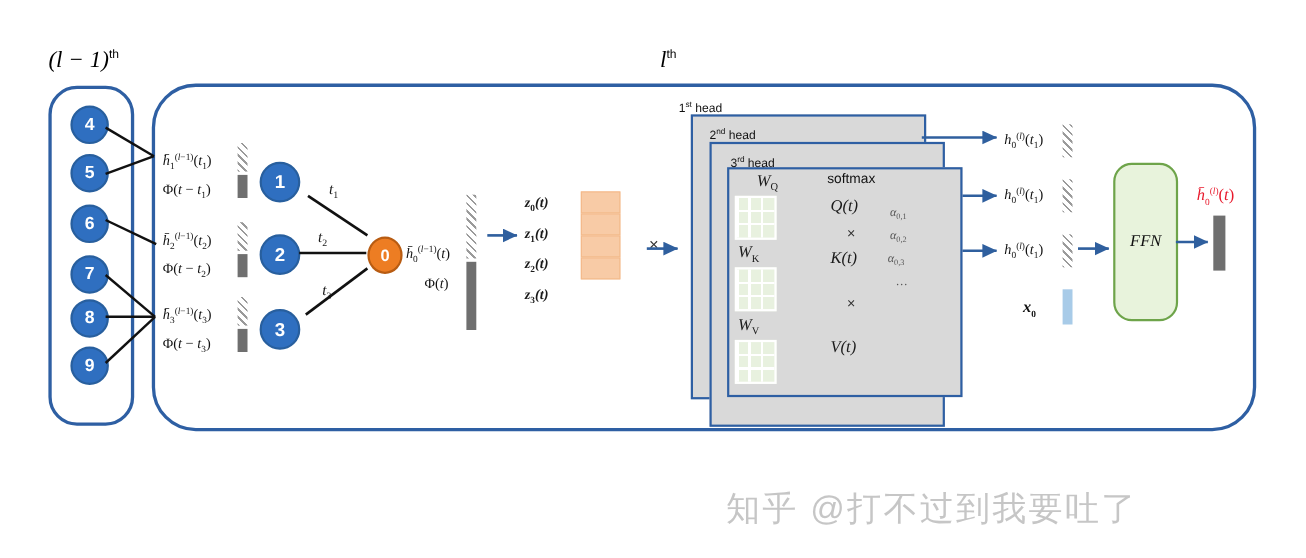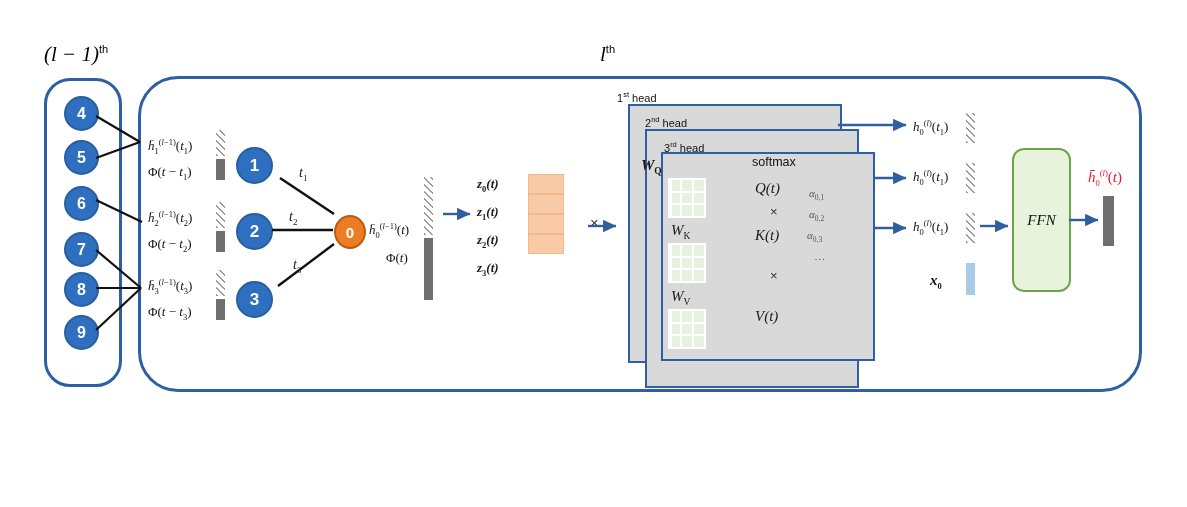--- a/index.html
+++ b/index.html
@@ -201,21 +201,21 @@
   <div class="abs head-title" style="left:645px;top:115px;z-index:3;">
     <span>2</span><sup>nd</sup><span> head</span>
   </div>
   <div class="abs head" style="left:645px;top:129px;width:210px;height:255px;z-index:2;"></div>
 
   <div class="abs head-title" style="left:664px;top:140px;z-index:5;">
     <span>3</span><sup>rd</sup><span> head</span>
   </div>
   <div class="abs head" style="left:661px;top:152px;width:210px;height:205px;z-index:4;"></div>
 
-  <div class="abs wlabel" style="left:641px;top:157px;z-index:6;font-weight:bold;">
+  <div class="abs wlabel" style="left:688px;top:157px;z-index:6;">
     <span>W</span><sub>Q</sub>
   </div>
   <div class="abs wmat" style="left:668px;top:178px;z-index:6;"></div>
 
   <div class="abs wlabel" style="left:671px;top:222px;z-index:6;">
     <span>W</span><sub>K</sub>
   </div>
   <div class="abs wmat" style="left:668px;top:243px;z-index:6;"></div>
 
   <div class="abs wlabel" style="left:671px;top:288px;z-index:6;">
@@ -248,21 +248,21 @@
   <div class="abs lbl" style="left:913px;top:218px;">
     <span class="it">h</span><sub>0</sub><sup>(<span class="it">l</span>)</sup>(<span class="it">t</span><sub>1</sub>)
   </div>
   <div class="abs bar bar-hatch" style="left:966px;top:213px;height:30px;"></div>
 
   <div class="abs lbl" style="left:930px;top:272px;font-size:15px;font-weight:bold;">
     <span class="it">x</span><sub>0</sub>
   </div>
   <div class="abs bar bar-blue" style="left:966px;top:263px;height:32px;"></div>
 
-  <div class="abs ffn-box" style="left:1012px;top:148px;">
+  <div class="abs ffn-box" style="left:1012px;top:148px;border-radius:17px;">
     <span class="ffn-txt">FFN</span>
   </div>
 
   <div class="abs lbl red" style="left:1088px;top:168px;font-size:15px;">
     <span class="it">h̄</span><sub>0</sub><sup>(<span class="it">l</span>)</sup>(<span class="it">t</span>)
   </div>
   <div class="abs bar bar-solid" style="left:1103px;top:196px;height:50px;width:11px;"></div>
 
   <svg class="ov" viewBox="0 0 1187 507">
     <defs>
@@ -302,14 +302,15 @@
 
       <path d="M1069,220 L1098,220"></path>
     </g>
 
     <path d="M753,176 Q779,167 805,176" stroke="#555" stroke-width="1.6" fill="none"></path>
 
     <path d="M753,246 Q779,257 805,246" stroke="#555" stroke-width="1.6" fill="none"></path>
   </svg>
 
 
+  <div class="abs watermark">知乎 @打不过到我要吐了</div>
 
 </div>
 
 </body></html>

